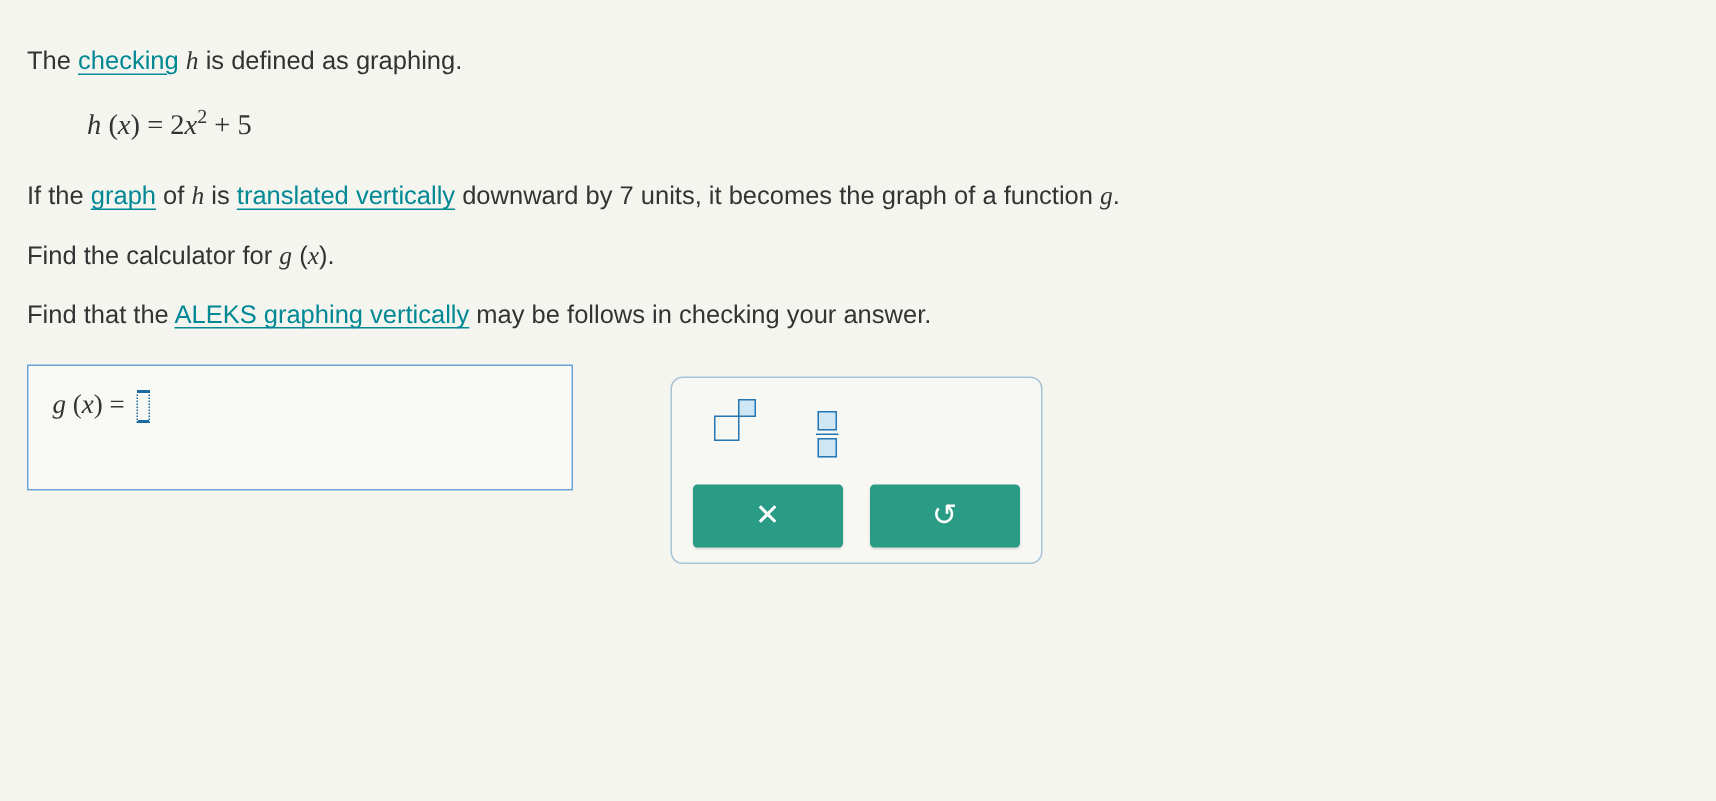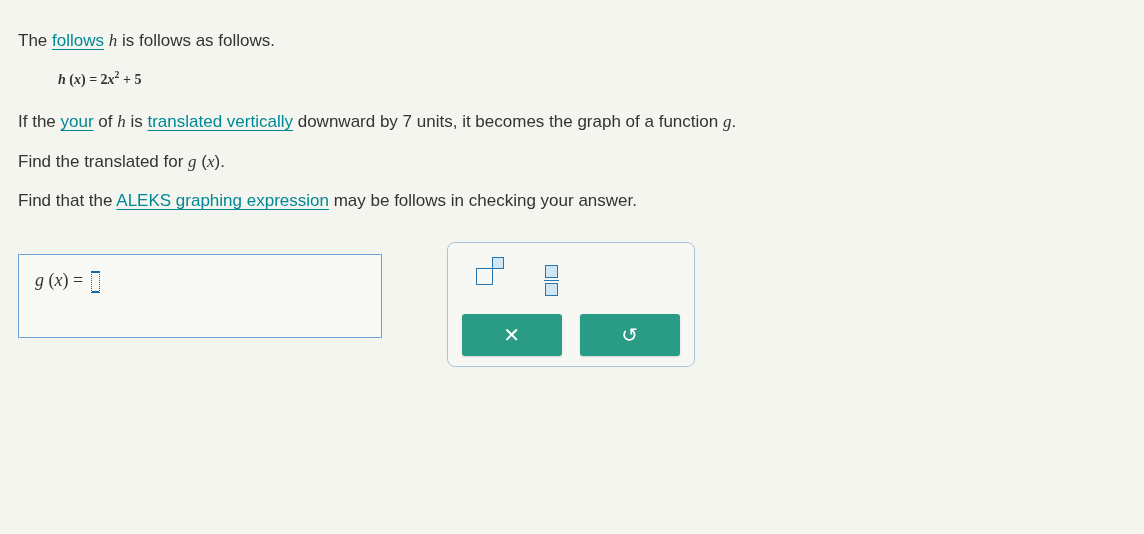--- a/index.html
+++ b/index.html
@@ -20,33 +20,32 @@
       text-underline-offset: 3px;
       cursor: pointer;
     }
     .italic {
       font-style: italic;
       font-family: "Times New Roman", serif;
     }
     .equation {
       margin: 8px 0 20px 40px;
       font-family: "Times New Roman", serif;
-      font-size: 14px;
-      font-weight: bold;
+      font-size: 19px;
     }
     .para {
       margin: 14px 0;
     }
     .answer-box {
       display: inline-block;
       border: 1px solid #6aa4d8;
       padding: 12px 16px;
       min-width: 330px;
       min-height: 58px;
-      margin-top: 26px;
+      margin-top: 6px;
       background: rgba(255,255,255,0.3);
       vertical-align: top;
       font-family: "Times New Roman", serif;
       font-size: 18px;
     }
     .input-cursor {
       display: inline-block;
       width: 7px;
       height: 18px;
       border: 1px dotted #1a6aa2;
@@ -132,37 +131,37 @@
       font-size:20px;
       cursor:pointer;
       box-shadow: 0 1px 2px rgba(0,0,0,0.15);
     }
     sup { font-size: 0.7em; }
   </style>
 </head>
 <body>
 
 <div class="para">
-  <span>The </span><span class="link">follows</span><span> </span><span class="italic">h</span><span> is follows as follows.</span>
+  <span>The </span><span class="link">checking</span><span> </span><span class="italic">h</span><span> is defined as graphing.</span>
 </div>
 
 <div class="equation">
   <span class="italic">h</span><span> (</span><span class="italic">x</span><span>) = 2</span><span class="italic">x</span><sup>2</sup><span> + 5</span>
 </div>
 
 <div class="para">
-  <span>If the </span><span class="link">your</span><span> of </span><span class="italic">h</span><span> is </span><span class="link">translated vertically</span><span> downward by 7 units, it becomes the graph of a function </span><span class="italic">g</span><span>.</span>
+  <span>If the </span><span class="link">graph</span><span> of </span><span class="italic">h</span><span> is </span><span class="link">translated vertically</span><span> downward by 7 units, it becomes the graph of a function </span><span class="italic">g</span><span>.</span>
 </div>
 
 <div class="para">
-  <span>Find the translated for </span><span class="italic">g</span><span> (</span><span class="italic">x</span><span>).</span>
+  <span>Find the calculator for </span><span class="italic">g</span><span> (</span><span class="italic">x</span><span>).</span>
 </div>
 
 <div class="para">
-  <span>Find that the </span><span class="link">ALEKS graphing expression</span><span> may be follows in checking your answer.</span>
+  <span>Find that the </span><span class="link">ALEKS graphing vertically</span><span> may be follows in checking your answer.</span>
 </div>
 
 <div>
   <div class="answer-box">
     <span class="italic">g</span><span> (</span><span class="italic">x</span><span>) = </span><span class="input-cursor"></span>
   </div>
 
   <div class="tool-panel">
     <div class="tool-row">
       <span class="tool-icon">

